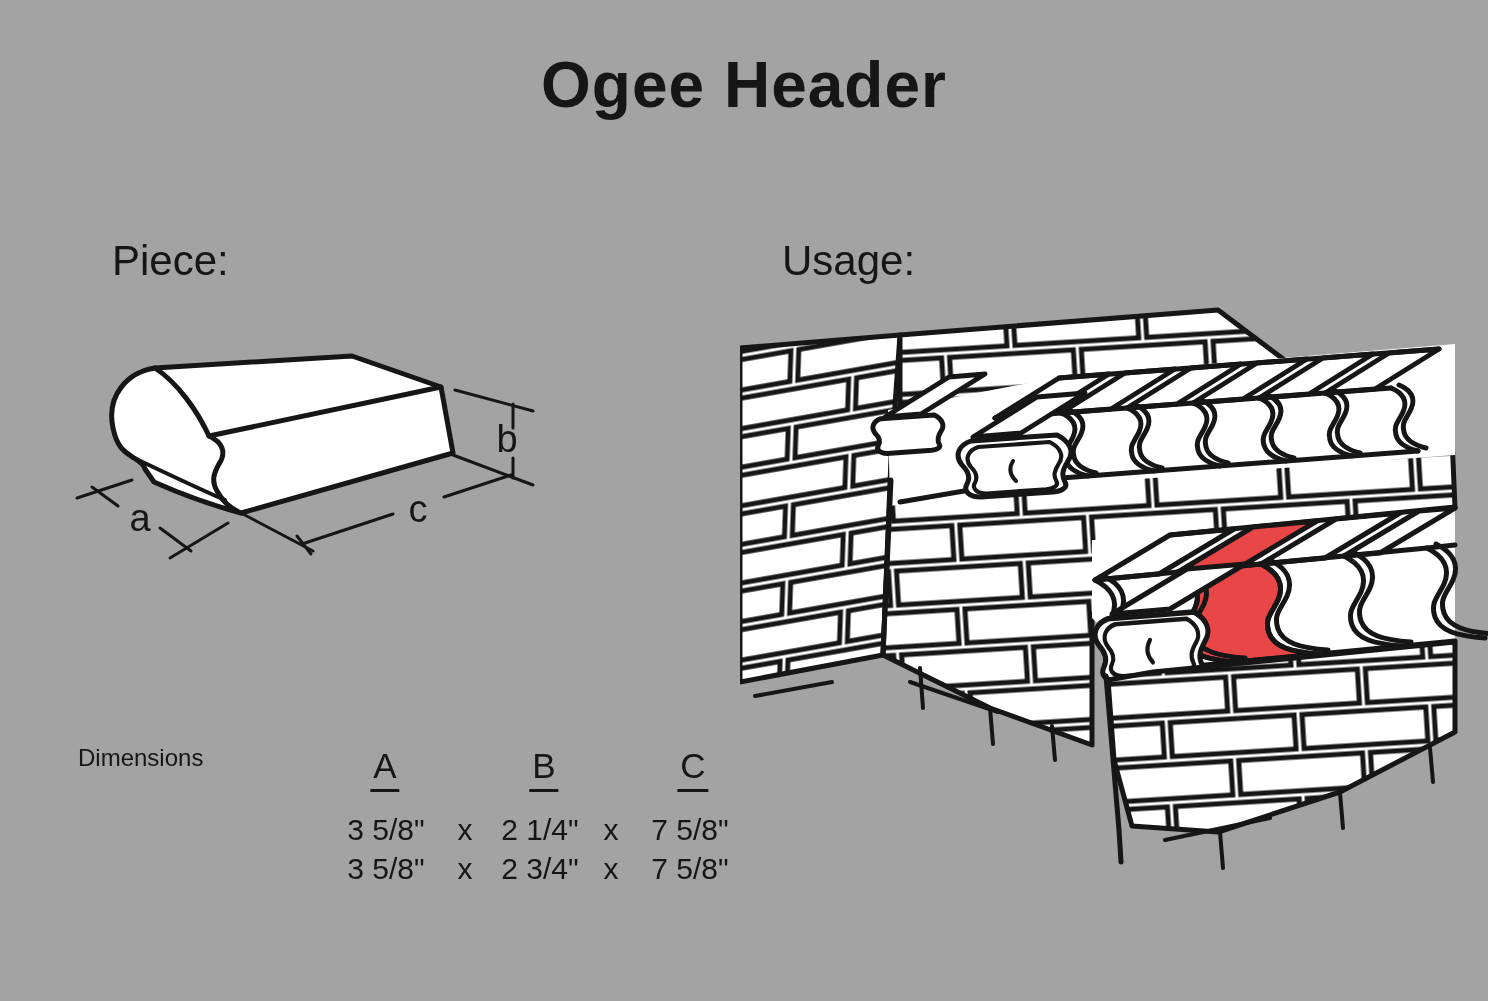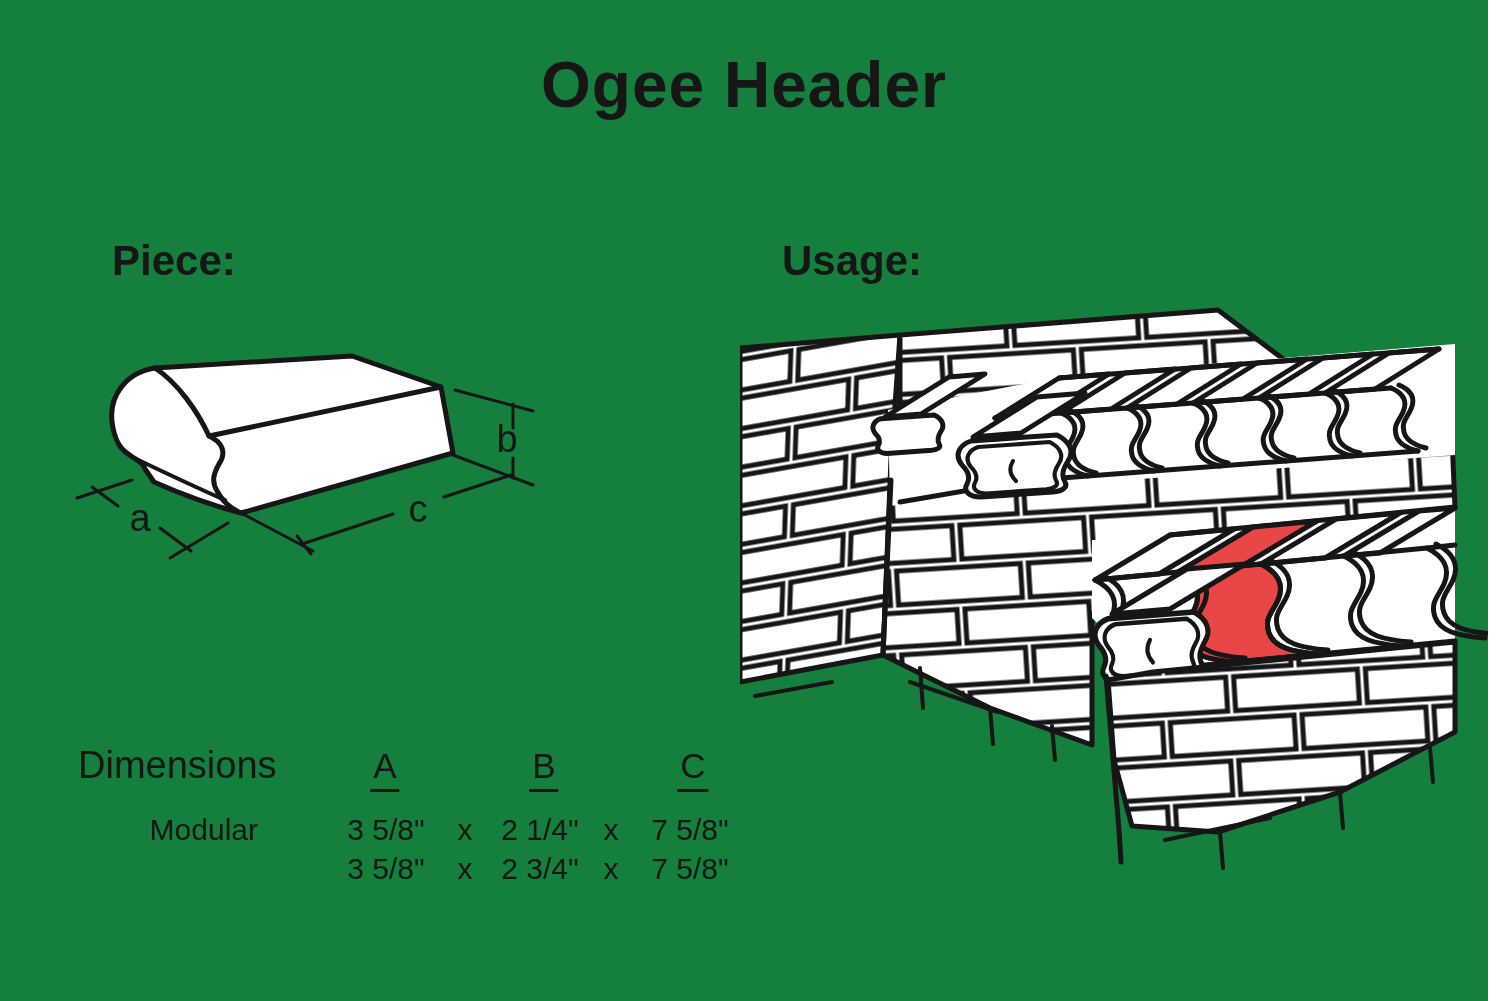--- a/index.html
+++ b/index.html
@@ -1,25 +1,25 @@
 <!DOCTYPE html>
 <html><head>
 <meta charset="utf-8">
 <style>
   html,body{margin:0;padding:0;background:#fff;}
-  #stage{position:relative;width:1488px;height:1001px;background:#15803d;overflow:hidden;
+  #stage{position:relative;width:1488px;height:1001px;background:#a3a3a3;overflow:hidden;
          font-family:"Liberation Sans", sans-serif;color:#161616;}
   .abs{position:absolute;}
   #title{left:0;right:0;top:48px;text-align:center;font-size:64px;font-weight:700;
          letter-spacing:1px;margin:0;}
-  .section-label{font-size:42px;font-weight:700;}
+  .section-label{font-size:42px;font-weight:400;}
   #piece-label{left:112px;top:237px;}
   #usage-label{left:782px;top:237px;text-align:right;}
   
-  #dim-heading{left:78px;top:744px;font-size:38px;}
+  #dim-heading{left:78px;top:744px;font-size:24px;}
   .col-head{top:746px;font-size:35px;transform:translateX(-50%);
             border-bottom:3px solid #161616;padding:0 3px 3px 3px;}
   #col-a{left:385px;} #col-b{left:544px;} #col-c{left:693px;}
   .row-label{left:58px;width:200px;text-align:right;font-size:30px;}
   .cell{transform:translateX(-50%);font-size:30px;white-space:nowrap;}
   .r1{top:813px;} .r2{top:852px;}
   .ca{left:386px;} .cx1{left:465px;} .cb{left:540px;} .cx2{left:611px;} .cc{left:690px;}
   svg{display:block;}
   svg text{font-family:"Liberation Sans", sans-serif;}
 </style>
@@ -199,21 +199,20 @@
         <path d="M 425,600 L 530,578"></path>
       </g>
     </g>
   </svg>
 
   <div id="dim-heading" class="abs">Dimensions</div>
   <div id="col-a" class="abs col-head">A</div>
   <div id="col-b" class="abs col-head">B</div>
   <div id="col-c" class="abs col-head">C</div>
 
-  <div class="abs row-label r1">Modular</div>
   <span class="abs cell ca  r1">3 5/8"</span>
   <span class="abs cell cx1 r1">x</span>
   <span class="abs cell cb  r1">2 1/4"</span>
   <span class="abs cell cx2 r1">x</span>
   <span class="abs cell cc  r1">7 5/8"</span>
 
   <span class="abs cell ca  r2">3 5/8"</span>
   <span class="abs cell cx1 r2">x</span>
   <span class="abs cell cb  r2">2 3/4"</span>
   <span class="abs cell cx2 r2">x</span>

